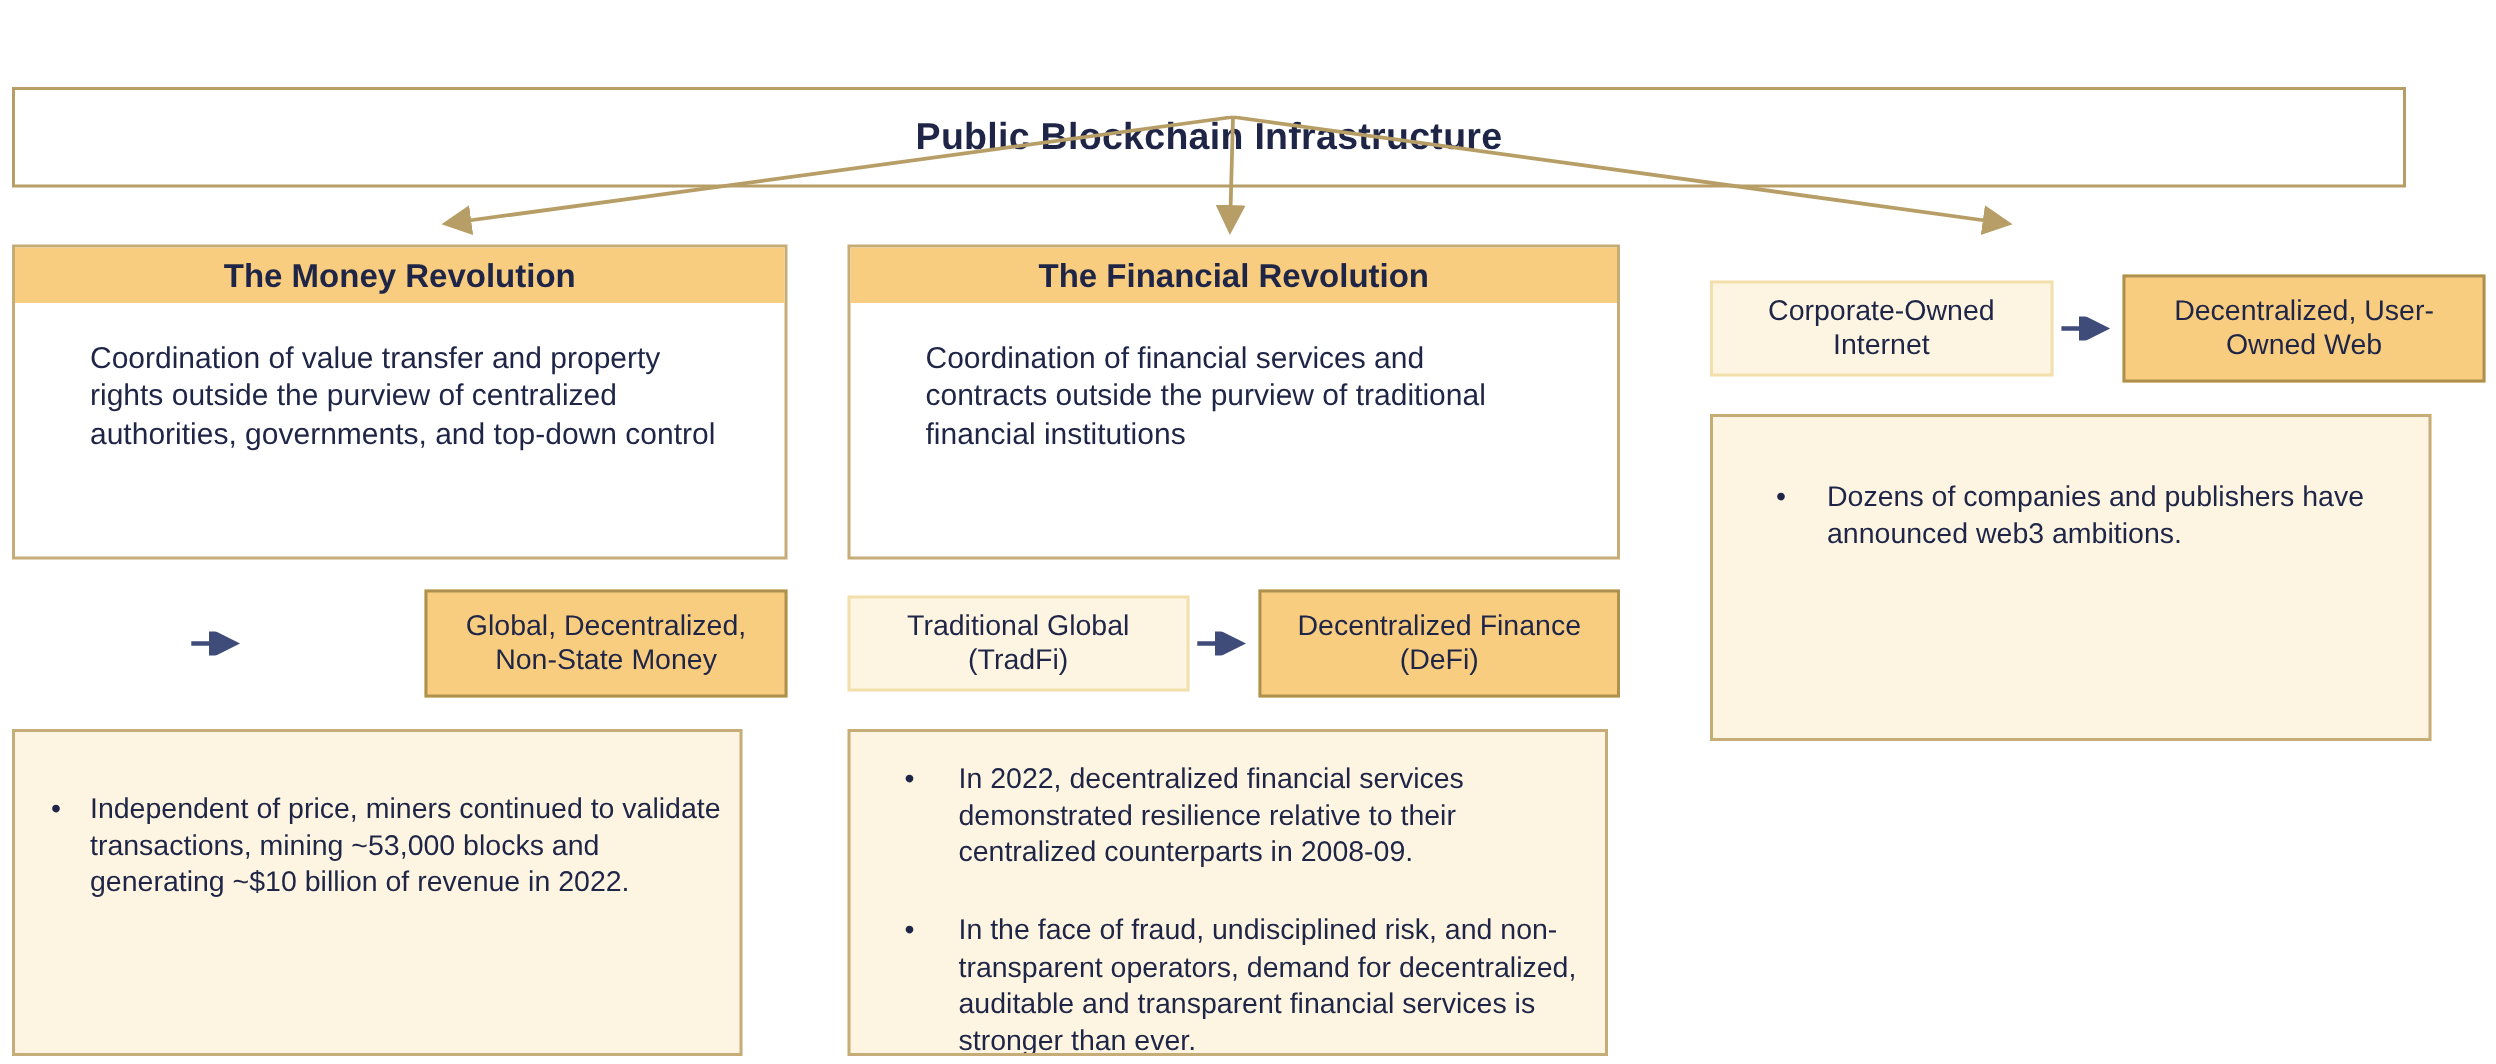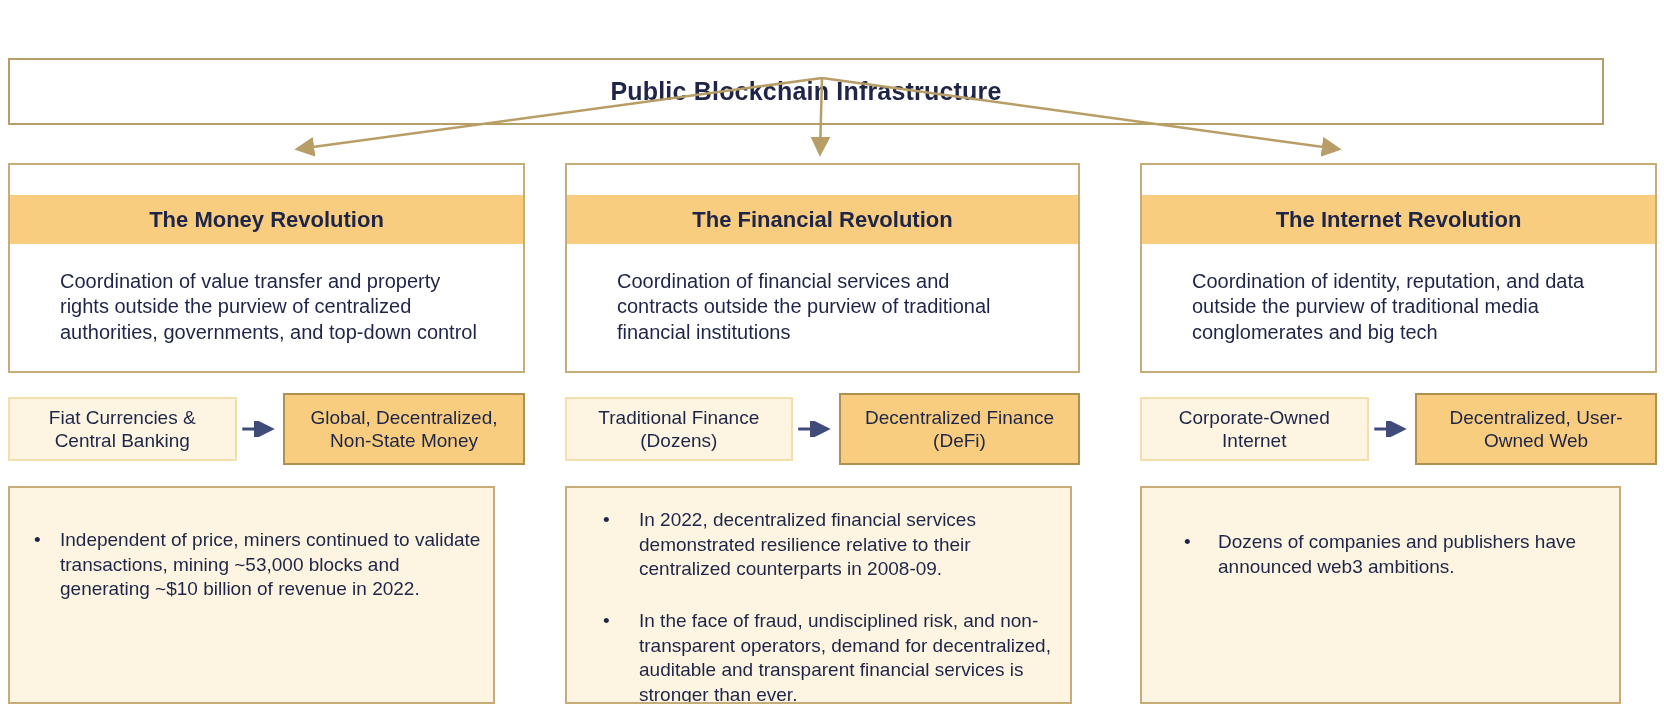--- a/index.html
+++ b/index.html
@@ -54,24 +54,24 @@
   .c1 { left:8px;    width:517px; }
   .c2 { left:565px;  width:515px; }
   .c3 { left:1140px; width:517px; }
 
   .desc-card {
     height:210px;
     border:2px solid var(--card_border);
     background:#ffffff;
   }
   .col-header {
-    height:49px;
+    height:37px;
     background:var(--amber);
     display:flex; align-items:center; justify-content:center;
-    font-size:22px; font-weight:bold;margin-top:30px;
+    font-size:22px; font-weight:bold;
   }
   .col-desc {
     padding:25px 44px 0 50px;
     font-size:20px;
     line-height:1.27;
   }
 
   .transition {
     margin-top:19px;
     height:74px;
@@ -143,21 +143,20 @@
     <path d="M822,1 L820,76" stroke="var(--gold)" stroke-width="2.5" fill="none" marker-end="url(#ah)"></path>
     <path d="M822,1 L1338,72" stroke="var(--gold)" stroke-width="2.5" fill="none" marker-end="url(#ah)"></path>
   </svg>
 
   <div class="column c1">
     <div class="desc-card">
       <div class="col-header">The Money Revolution</div>
       <div class="col-desc">Coordination of value transfer and property rights outside the purview of centralized authorities, governments, and top-down control</div>
     </div>
     <div class="transition">
-      <div class="from-box">Fiat Currencies &amp; Central Banking</div>
       <svg class="t-arrow" viewBox="0 0 40 16" preserveAspectRatio="xMidYMid meet">
         <defs>
           <marker id="nah1" markerWidth="8" markerHeight="8" refX="5.5" refY="3.5" orient="auto">
             <path d="M0,0 L7,3.5 L0,7 Z" fill="var(--arrow)"></path>
           </marker>
         </defs>
         <line x1="2" y1="8" x2="30" y2="8" stroke="var(--arrow)" stroke-width="3" marker-end="url(#nah1)"></line>
       </svg>
       <div class="to-box">Global, Decentralized, Non-State Money</div>
     </div>
@@ -167,21 +166,21 @@
       </div>
     </div>
   </div>
 
   <div class="column c2">
     <div class="desc-card">
       <div class="col-header">The Financial Revolution</div>
       <div class="col-desc">Coordination of financial services and contracts outside the purview of traditional financial institutions</div>
     </div>
     <div class="transition">
-      <div class="from-box">Traditional Finance (Dozens)</div>
+      <div class="from-box">Traditional Global (TradFi)</div>
       <svg class="t-arrow" viewBox="0 0 40 16" preserveAspectRatio="xMidYMid meet">
         <defs>
           <marker id="nah2" markerWidth="8" markerHeight="8" refX="5.5" refY="3.5" orient="auto">
             <path d="M0,0 L7,3.5 L0,7 Z" fill="var(--arrow)"></path>
           </marker>
         </defs>
         <line x1="2" y1="8" x2="30" y2="8" stroke="var(--arrow)" stroke-width="3" marker-end="url(#nah2)"></line>
       </svg>
       <div class="to-box">Decentralized Finance (DeFi)</div>
     </div>
@@ -189,24 +188,20 @@
       <div class="bullet">
         <span>In 2022, decentralized financial services demonstrated resilience relative to their centralized counterparts in 2008-09.</span>
       </div>
       <div class="bullet">
         <span>In the face of fraud, undisciplined risk, and non-transparent operators, demand for decentralized, auditable and transparent financial services is stronger than ever.</span>
       </div>
     </div>
   </div>
 
   <div class="column c3">
-    <div class="desc-card">
-      <div class="col-header">The Internet Revolution</div>
-      <div class="col-desc">Coordination of identity, reputation, and data outside the purview of traditional media conglomerates and big tech</div>
-    </div>
     <div class="transition">
       <div class="from-box">Corporate-Owned Internet</div>
       <svg class="t-arrow" viewBox="0 0 40 16" preserveAspectRatio="xMidYMid meet">
         <defs>
           <marker id="nah3" markerWidth="8" markerHeight="8" refX="5.5" refY="3.5" orient="auto">
             <path d="M0,0 L7,3.5 L0,7 Z" fill="var(--arrow)"></path>
           </marker>
         </defs>
         <line x1="2" y1="8" x2="30" y2="8" stroke="var(--arrow)" stroke-width="3" marker-end="url(#nah3)"></line>
       </svg>

